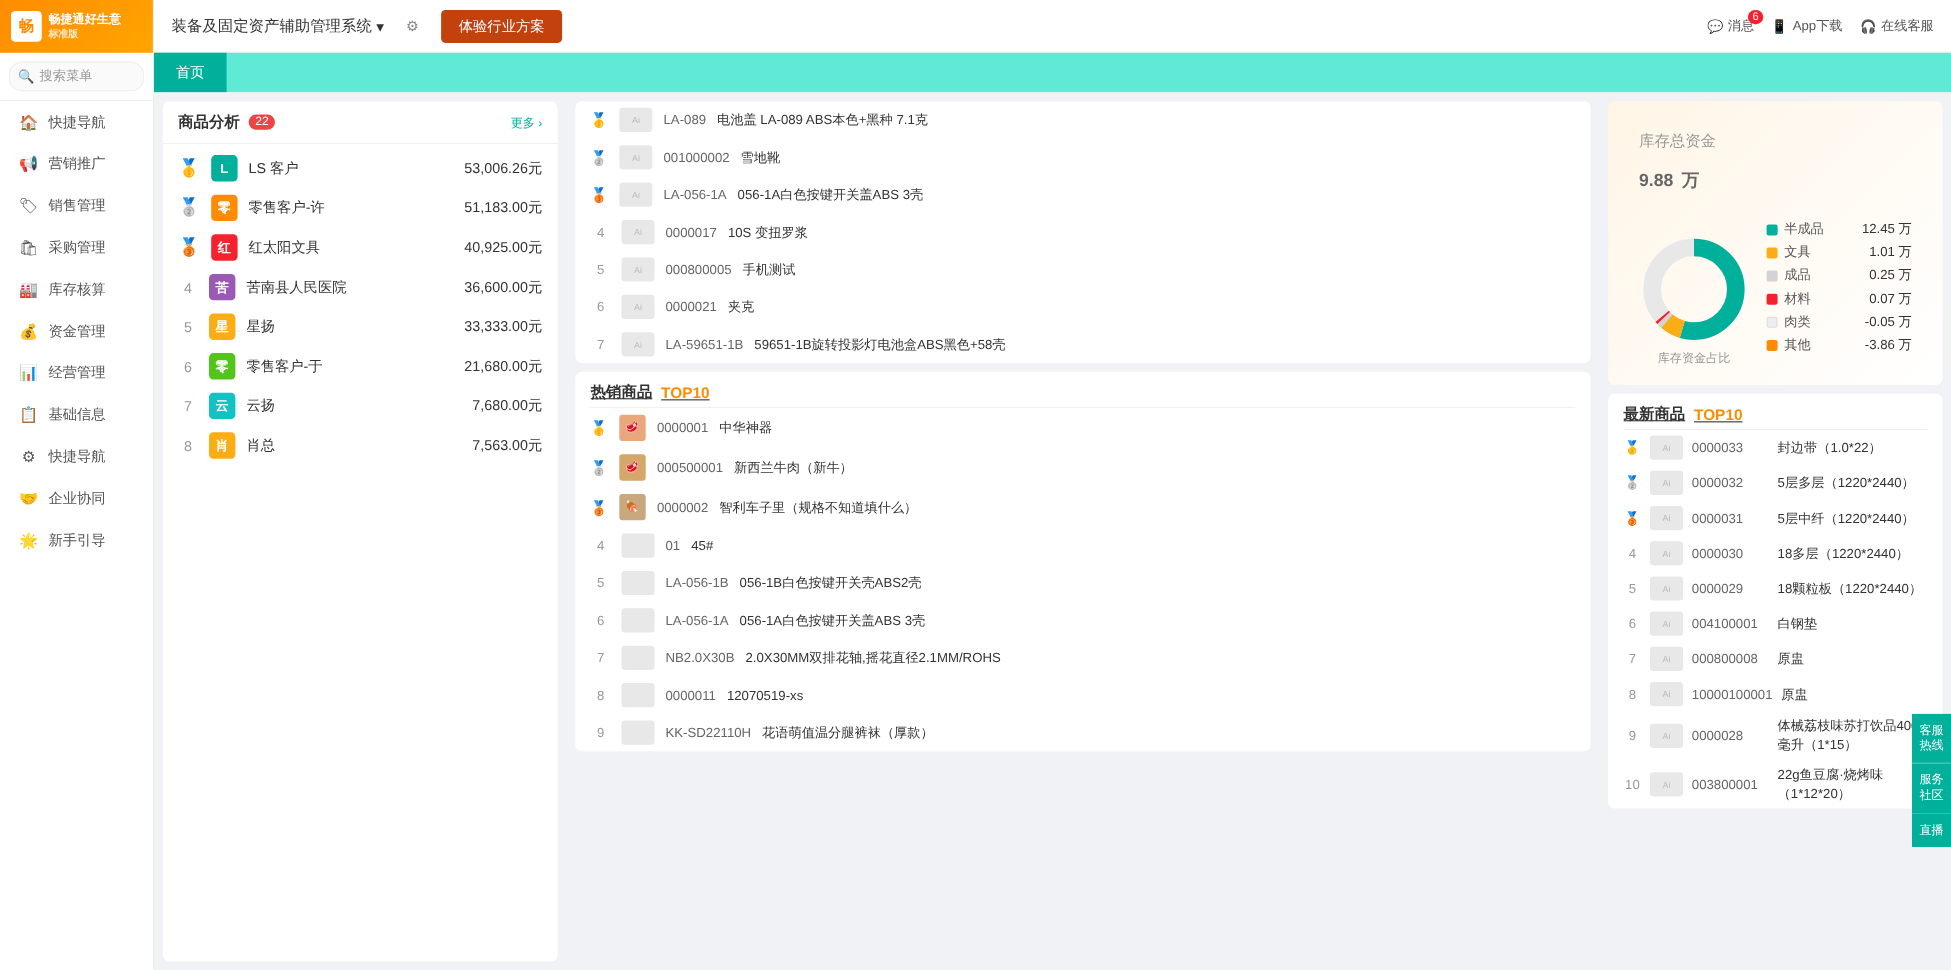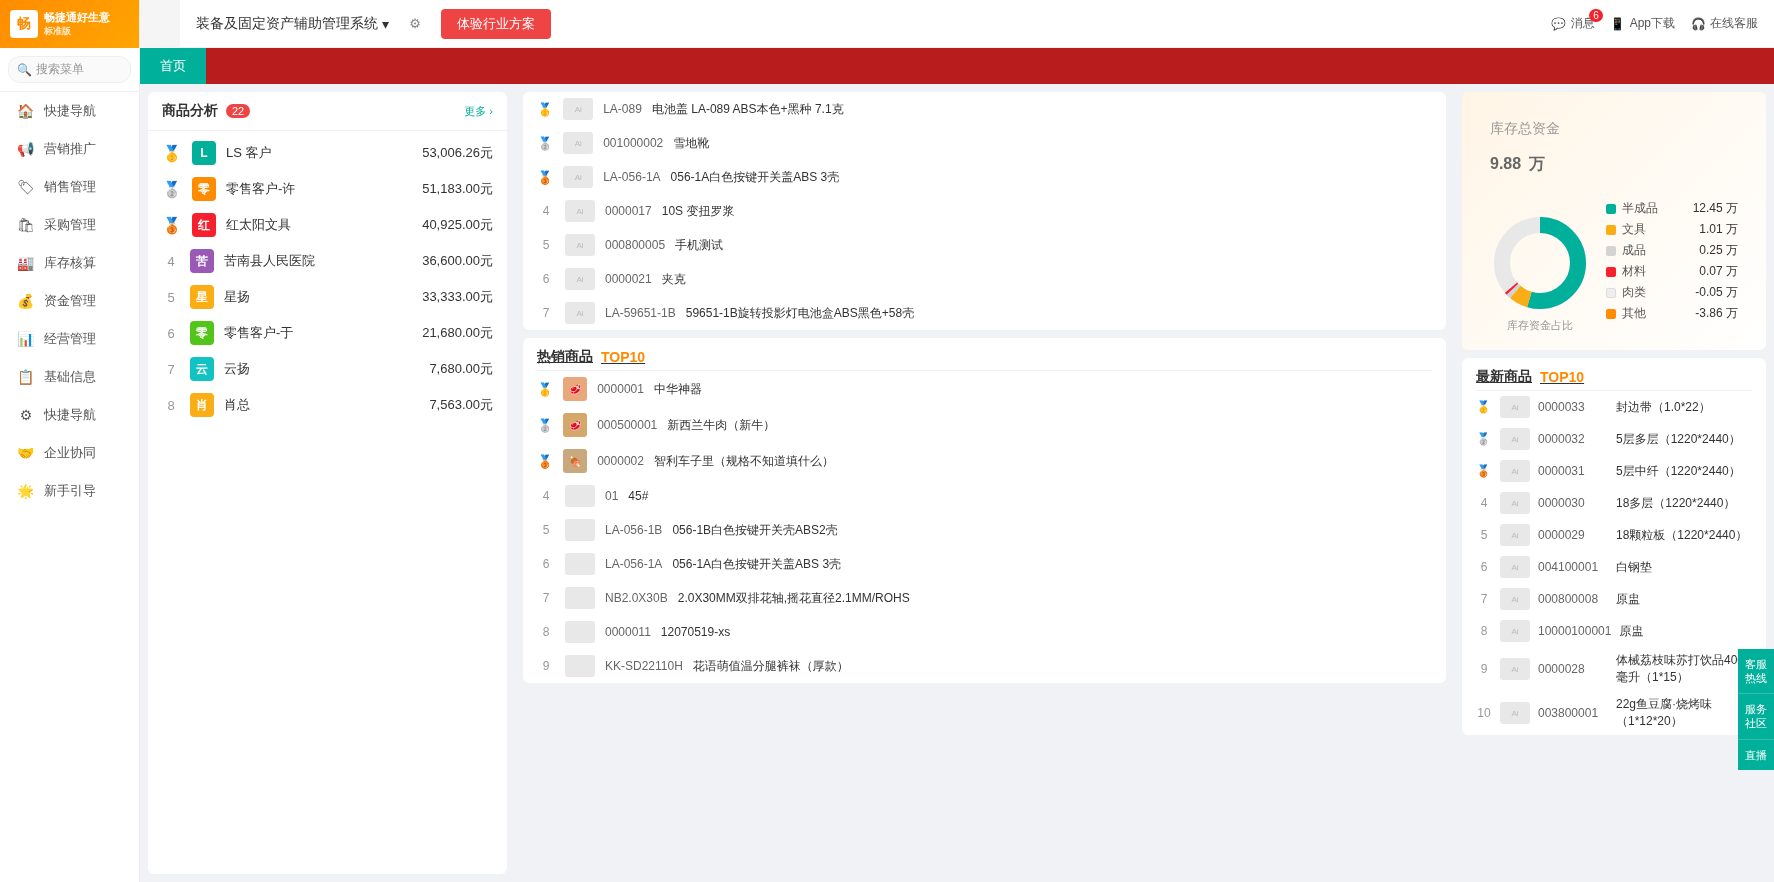--- a/index.html
+++ b/index.html
@@ -71,42 +71,41 @@
     .main-area { flex: 1; display: flex; flex-direction: column; overflow: hidden; }
     .topbar {
       height: 48px;
       background: white;
       display: flex;
       align-items: center;
       padding: 18px 16px;
       gap: 12px;
       border-bottom: 1px solid #eee;
       flex-shrink: 0;
-      margin-left: 40px;
     }
     .topbar-dropdown {
       display: flex;
       align-items: center;
       gap: 4px;
       cursor: pointer;
       color: #333;
       font-size: 14px;
     }
     .topbar-settings-btn {
       width: 28px;
       height: 28px;
       display: flex;
       align-items: center;
       justify-content: center;
       cursor: pointer;
       color: #888;
       border-radius: 4px;
     }
     .topbar-trial-btn {
-      background: #ef4444;
+      background: #c2410c;
       color: white;
       border: none;
       padding: 6px 16px;
       border-radius: 4px;
       cursor: pointer;
       font-size: 13px;
     }
     .topbar-actions {
       display: flex;
       align-items: center;
@@ -128,21 +127,21 @@
       border-radius: 8px;
       padding: 1px 4px;
       font-size: 10px;
       position: absolute;
       top: -6px;
       right: -8px;
     }
 
     
     .tab-bar {
-      background: #b91c1c;
+      background: #5eead4;
       display: flex;
       align-items: center;
       height: 36px;
       flex-shrink: 0;
       text-align: center;
     }
     .tab-item {
       padding: 0 20px;
       height: 100%;
       display: flex;

